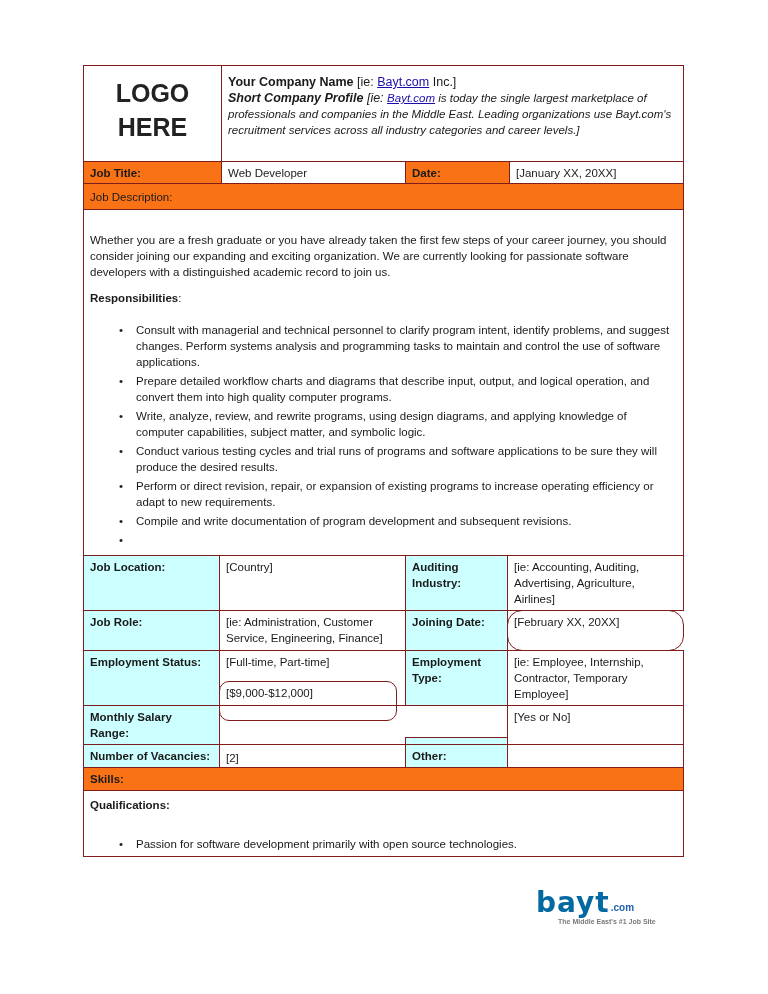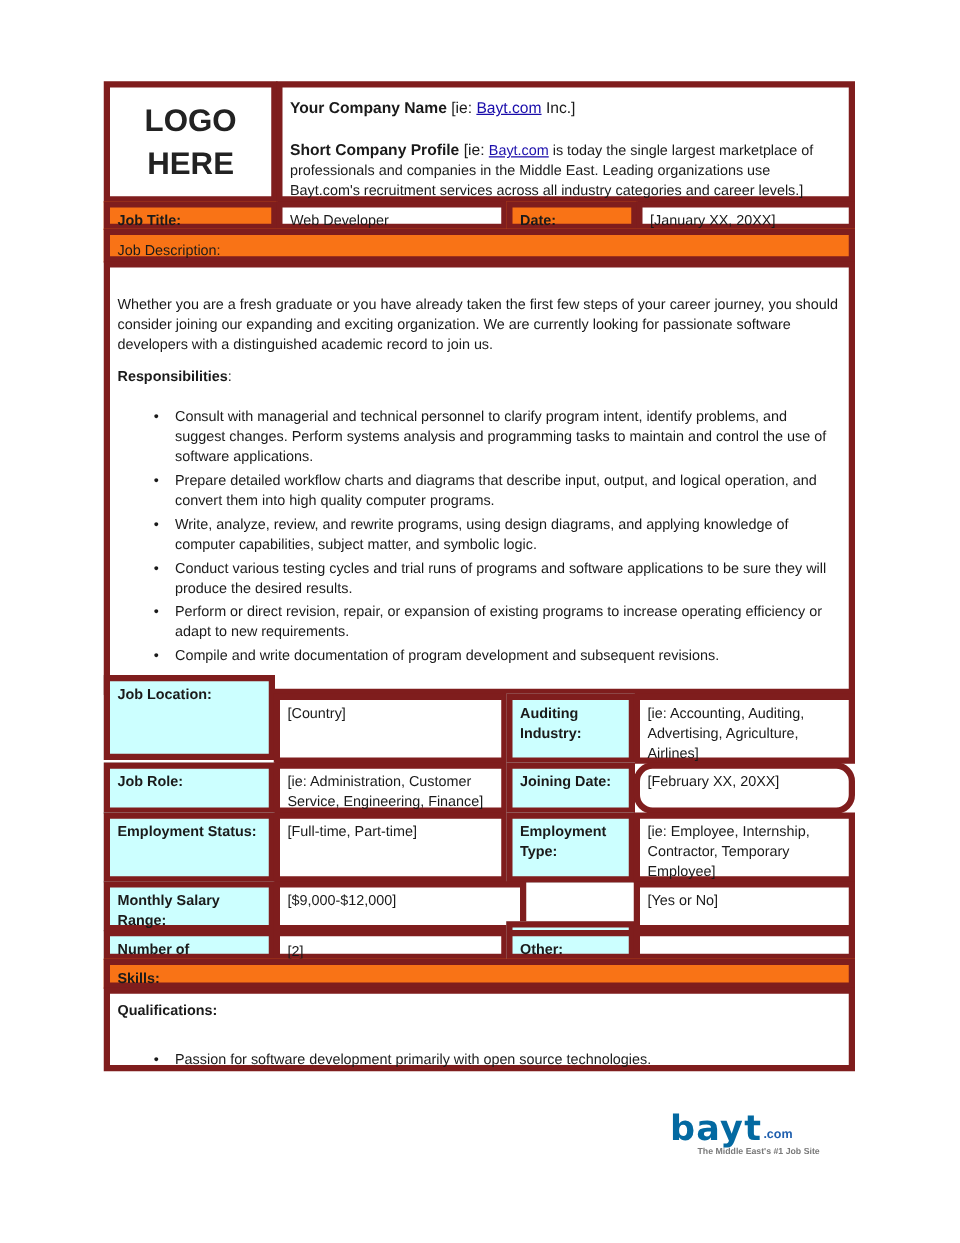--- a/index.html
+++ b/index.html
@@ -1,19 +1,19 @@
 <!DOCTYPE html>
 <html><head>
 <meta charset="utf-8">
 <style>
   html, body { margin:0; padding:0; background:#ffffff; }
   body { width:768px; height:994px; position:relative; overflow:hidden;
          font-family:"Liberation Sans", "DejaVu Sans", sans-serif; color:#1a1a1a; }
   .page { position:absolute; left:83px; top:65px; width:601px; }
-  .cell { position:absolute; box-sizing:border-box; border:5px solid #7f1d1d; font-size:11.5px; line-height:16px; padding:3px 6px; }
+  .cell { position:absolute; box-sizing:border-box; border:1px solid #7f1d1d; font-size:11.5px; line-height:16px; padding:3px 6px; }
   .yellow { background:#f97316; }
   .cyan { background:#ccffff; }
   .bold { font-weight:bold; }
   .link { color:#1a0dab; text-decoration:underline; }
   .logo { font-size:25px; font-weight:bold; line-height:34px; text-align:center; color:#222; }
   ul.resp { list-style:none; margin:0; padding:0; }
   ul.resp li { position:relative; padding-left:46px; font-size:11.5px; line-height:16px; margin-bottom:3px; }
   ul.resp li .bullet { position:absolute; left:29px; top:0; }
   .brand { position:absolute; left:536px; top:889px; width:170px; height:40px; }
   .brand-word { font-family:"DejaVu Sans", sans-serif; font-weight:bold; color:#0369a1; font-size:28px; letter-spacing:1px; line-height:28px; }
@@ -26,21 +26,21 @@
 <div class="page">
 
   <div class="cell" style="left:0;top:0;width:139px;height:97px;padding-top:10px;">
     <div class="logo">LOGO</div>
     <div class="logo">HERE</div>
   </div>
   <div class="cell" style="left:138px;top:0;width:463px;height:97px;padding:8px 6px;font-size:11.5px;">
     <div style="font-size:12.5px;line-height:16px;">
       <span class="bold">Your Company Name</span><span> [ie: </span><span class="link">Bayt.com</span><span> Inc.]</span>
     </div>
-    <div style="margin-top:18px;line-height:16px;">
+    <div style="margin-top:0;line-height:16px;font-style:italic;">
       <span class="bold" style="font-size:12.5px;">Short Company Profile</span><span style="font-size:12.5px;"> [ie: </span><span class="link">Bayt.com</span><span> is today the single largest marketplace of professionals and companies in the Middle East. Leading organizations use Bayt.com's recruitment services across all industry categories and career levels.]</span>
     </div>
   </div>
 
   <div class="cell yellow bold" style="left:0;top:96px;width:139px;height:23px;">Job Title:</div>
   <div class="cell" style="left:138px;top:96px;width:185px;height:23px;">Web Developer</div>
   <div class="cell yellow bold" style="left:322px;top:96px;width:105px;height:23px;">Date:</div>
   <div class="cell" style="left:426px;top:96px;width:175px;height:23px;">[January XX, 20XX]</div>
 
   <div class="cell yellow" style="left:0;top:118px;width:601px;height:27px;padding-top:5px;">Job Description:</div>
@@ -54,37 +54,37 @@
       <li><span class="bullet">•</span><span>Consult with managerial and technical personnel to clarify program intent, identify problems, and suggest changes. Perform systems analysis and programming tasks to maintain and control the use of software applications.</span></li>
       <li><span class="bullet">•</span><span>Prepare detailed workflow charts and diagrams that describe input, output, and logical operation, and convert them into high quality computer programs.</span></li>
       <li><span class="bullet">•</span><span>Write, analyze, review, and rewrite programs, using design diagrams, and applying knowledge of computer capabilities, subject matter, and symbolic logic.</span></li>
       <li><span class="bullet">•</span><span>Conduct various testing cycles and trial runs of programs and software applications to be sure they will produce the desired results.</span></li>
       <li><span class="bullet">•</span><span>Perform or direct revision, repair, or expansion of existing programs to increase operating efficiency or adapt to new requirements.</span></li>
       <li><span class="bullet">•</span><span>Compile and write documentation of program development and subsequent revisions.</span></li>
       <li><span class="bullet">•</span></li>
     </ul>
   </div>
 
-  <div class="cell cyan bold" style="left:0;top:475px;width:137px;height:68px;">Job Location:</div>
+  <div class="cell cyan bold" style="left:0;top:490px;width:137px;height:68px;">Job Location:</div>
   <div class="cell" style="left:136px;top:490px;width:187px;height:56px;">[Country]</div>
   <div class="cell cyan bold" style="left:322px;top:490px;width:103px;height:56px;">Auditing Industry:</div>
   <div class="cell" style="left:424px;top:490px;width:177px;height:56px;">[ie: Accounting, Auditing, Advertising, Agriculture, Airlines]</div>
 
   <div class="cell cyan bold" style="left:0;top:545px;width:137px;height:41px;">Job Role:</div>
   <div class="cell" style="left:136px;top:545px;width:187px;height:41px;">[ie: Administration, Customer Service, Engineering, Finance]</div>
   <div class="cell cyan bold" style="left:322px;top:545px;width:103px;height:41px;">Joining Date:</div>
   <div class="cell" style="left:424px;top:545px;width:177px;height:41px;border-radius:15px;">[February XX, 20XX]</div>
 
   <div class="cell cyan bold" style="left:0;top:585px;width:137px;height:56px;">Employment Status:</div>
   <div class="cell" style="left:136px;top:585px;width:187px;height:56px;">[Full-time, Part-time]</div>
   <div class="cell cyan bold" style="left:322px;top:585px;width:103px;height:56px;">Employment Type:</div>
   <div class="cell" style="left:424px;top:585px;width:177px;height:56px;">[ie: Employee, Internship, Contractor, Temporary Employee]</div>
 
   <div class="cell cyan bold" style="left:0;top:640px;width:137px;height:40px;">Monthly Salary Range:</div>
-  <div class="cell" style="left:136px;top:640px;width:202px;height:40px;">[$9,000-$12,000]</div>
+  <div class="cell" style="left:136px;top:616px;width:178px;height:40px;border-radius:10px;">[$9,000-$12,000]</div>
   <div class="cell cyan bold" style="left:322px;top:640px;width:103px;height:40px;margin-top:32px;">Manages Others:</div>
   <div class="cell" style="left:424px;top:640px;width:177px;height:40px;">[Yes or No]</div>
 
   <div class="cell cyan bold" style="left:0;top:679px;width:137px;height:24px;">Number of Vacancies:</div>
   <div class="cell" style="left:136px;top:679px;width:187px;height:24px;padding-top:5px;">[2]</div>
   <div class="cell cyan bold" style="left:322px;top:679px;width:103px;height:24px;">Other:</div>
   <div class="cell" style="left:424px;top:679px;width:177px;height:24px;"></div>
 
   <div class="cell yellow bold" style="left:0;top:702px;width:601px;height:24px;">Skills:</div>
 

